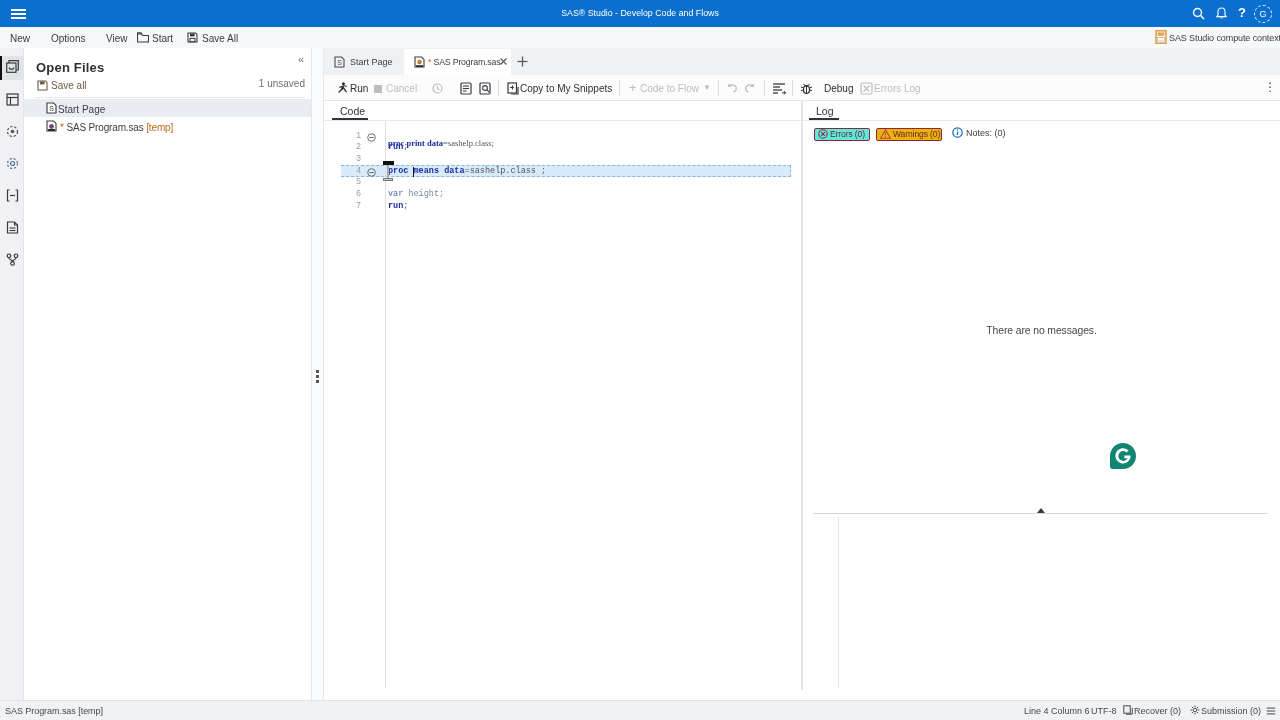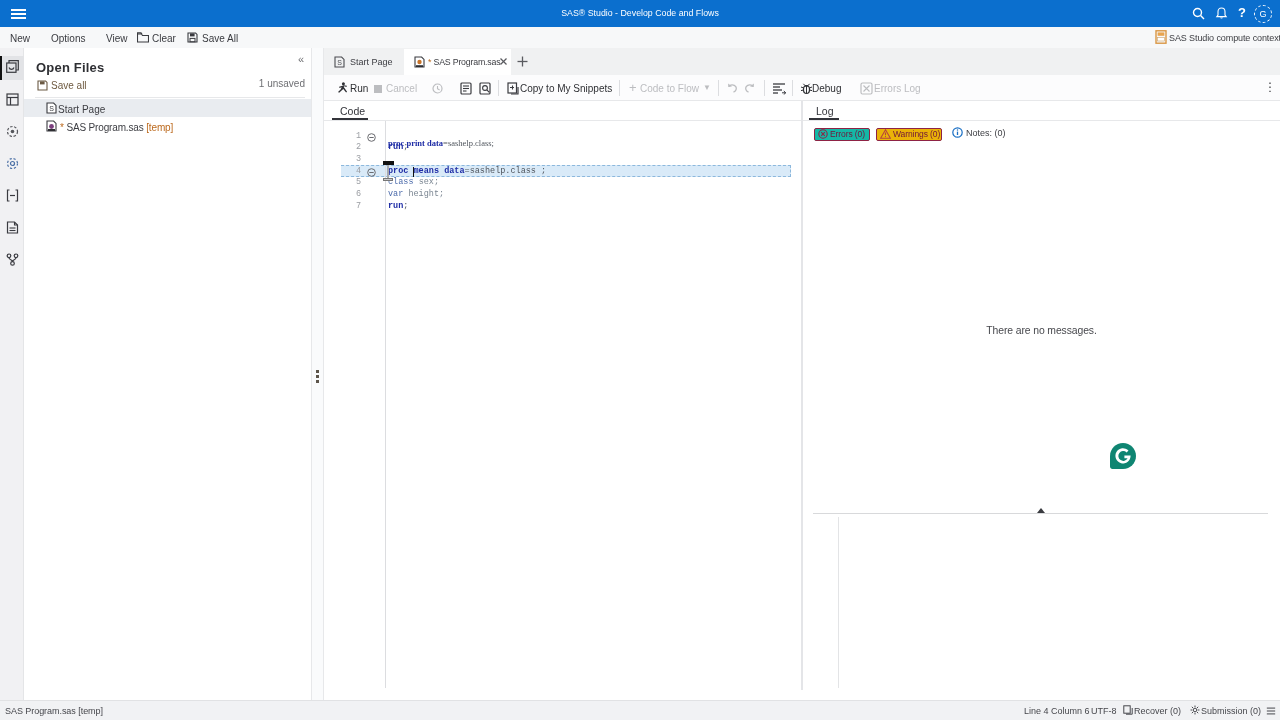--- a/index.html
+++ b/index.html
@@ -32,21 +32,21 @@
     <div class="abs" style="left:1254px;top:5px;width:16px;height:16px;border:1.2px dashed #fff;border-radius:50%;color:#fff;font-size:9px;line-height:16px;text-align:center;">G</div>
   </div>
 
   <div class="abs" style="left:0;top:27px;width:1280px;height:21px;background:#f7f8f9;">
     <div class="abs" style="left:10px;top:5.5px;font-size:10px;color:#3a3b40;">New</div>
     <div class="abs" style="left:51px;top:5.5px;font-size:10px;color:#3a3b40;">Options</div>
     <div class="abs" style="left:106px;top:5.5px;font-size:10px;color:#3a3b40;">View</div>
     <svg class="abs" style="left:137px;top:5px;" width="12" height="11" viewBox="0 0 12 11">
       <path d="M0.5 2 L0.5 10 L11.5 10 L11.5 3.5 L5.5 3.5 L4.5 2 Z M0.5 2 L0.5 0.8 L4 0.8 L5 2" fill="none" stroke="#3a3b40" stroke-width="1.1"></path>
     </svg>
-    <div class="abs" style="left:152px;top:5.5px;font-size:10px;color:#3a3b40;">Clear</div>
+    <div class="abs" style="left:152px;top:5.5px;font-size:10px;color:#3a3b40;">Start</div>
     <svg class="abs" style="left:187px;top:5px;" width="11" height="11" viewBox="0 0 11 11">
       <path d="M1 1 L8.6 1 L10 2.4 L10 10 L1 10 Z" fill="none" stroke="#3a3b40" stroke-width="1.1"></path>
       <rect x="3" y="1.4" width="4.6" height="3" fill="#3a3b40"></rect>
       <rect x="3" y="6.4" width="5" height="3.4" fill="none" stroke="#3a3b40" stroke-width="1"></rect>
     </svg>
     <div class="abs" style="left:202px;top:5.5px;font-size:10px;color:#3a3b40;">Save All</div>
 
     <svg class="abs" style="left:1155px;top:3px;" width="12" height="14" viewBox="0 0 12 14">
       <rect x="1" y="0.8" width="10" height="12.4" fill="none" stroke="#d99644" stroke-width="1.4"></rect>
       <rect x="2.6" y="2.4" width="6.8" height="3.4" fill="#e8a44f"></rect>
@@ -211,21 +211,21 @@
       <path d="M10 10.8 L13.6 10.8 M11.8 9 L13.8 10.8 L11.8 12.4" fill="none" stroke="#3a3b40" stroke-width="1"></path>
     </svg>
     <div class="abs" style="left:468px;top:5px;height:16px;border-left:1px solid #dcdde0;"></div>
 
     <svg class="abs" style="left:476px;top:6.5px;" width="13" height="13" viewBox="0 0 13 13">
       <ellipse cx="6.5" cy="7.5" rx="3" ry="4" fill="none" stroke="#2f3034" stroke-width="1.2"></ellipse>
       <path d="M4.6 4.6 a2.4 2.4 0 0 1 3.8 0" fill="none" stroke="#2f3034" stroke-width="1.2"></path>
       <line x1="6.5" y1="4" x2="6.5" y2="11" stroke="#2f3034" stroke-width="1"></line>
       <path d="M3.6 6 L1 5 M3.6 8 L1 8.6 M9.4 6 L12 5 M9.4 8 L12 8.6 M4.8 3.4 L3.4 1.8 M8.2 3.4 L9.6 1.8" stroke="#2f3034" stroke-width="1"></path>
     </svg>
-    <div class="abs" style="left:488px;top:8px;font-size:10px;color:#2f3034;">Debug</div>
+    <div class="abs" style="left:500px;top:8px;font-size:10px;color:#2f3034;">Debug</div>
 
     <svg class="abs" style="left:536px;top:6.5px;" width="13" height="13" viewBox="0 0 13 13">
       <rect x="1" y="1" width="11" height="11" rx="1.5" fill="none" stroke="#bcbdc0" stroke-width="1.2"></rect>
       <path d="M3.5 3.5 L9.5 9.5 M9.5 3.5 L3.5 9.5" stroke="#bcbdc0" stroke-width="1.1"></path>
     </svg>
     <div class="abs" style="left:550px;top:8px;font-size:10px;color:#bcbdc0;">Errors Log</div>
 
     <div class="abs" style="left:940px;top:5px;font-size:12px;color:#3a3b40;letter-spacing:0;">⋮</div>
   </div>
 
@@ -253,34 +253,33 @@
       <line x1="2.3" y1="4.5" x2="6.7" y2="4.5" stroke="#6a6b70" stroke-width="1"></line>
     </svg>
     <svg class="abs" style="left:43px;top:46.5px;" width="9" height="9" viewBox="0 0 9 9">
       <circle cx="4.5" cy="4.5" r="3.8" fill="none" stroke="#6a6b70" stroke-width="1"></circle>
       <line x1="2.3" y1="4.5" x2="6.7" y2="4.5" stroke="#6a6b70" stroke-width="1"></line>
     </svg>
 
     <div class="abs" style="left:64px;top:17px;width:400px;height:10px;white-space:pre;color:#50565e;font-family:Liberation Serif, serif;"><b style="color:#1f2da6;">proc print</b> <b style="color:#1f2da6;">data</b>=sashelp.class;</div>
     <div class="abs" style="left:64px;top:21.3px;width:400px;height:10px;white-space:pre;color:#50565e;"><b style="color:#1f2da6;">run</b>;</div>
     <div class="abs" style="left:64px;top:44.7px;width:400px;height:10px;white-space:pre;color:#50565e;"><b style="color:#1f2da6;text-align:right;">proc</b> <b style="color:#1f2da6;">means</b> <b style="color:#1f2da6;">data</b>=sashelp.class ;</div>
-    <div class="abs" style="left:64px;top:56.4px;width:400px;height:10px;white-space:pre;color:#50565e;"><span style="color:#4d6cab;">class</span> <span style="color:#7b8692;">sex;</span></div>
     <div class="abs" style="left:64px;top:68.1px;width:400px;height:10px;white-space:pre;color:#50565e;"><span style="color:#4d6cab;">var</span> <span style="color:#7b8692;">height;</span></div>
     <div class="abs" style="left:64px;top:79.8px;width:400px;height:10px;white-space:pre;color:#50565e;"><b style="color:#1f2da6;">run</b>;</div>
 
     <div class="abs" style="left:88.5px;top:45.5px;width:1.2px;height:10px;background:#111;"></div>
 
     <div class="abs" style="left:58.5px;top:39.5px;width:11px;height:4.5px;background:#111;"></div>
     <div class="abs" style="left:63px;top:44px;width:2px;height:12.5px;background:#a9abaf;"></div>
     <div class="abs" style="left:59px;top:56.5px;width:10px;height:3px;background:#cbccce;border:0.8px solid #777;box-sizing:border-box;"></div>
   </div>
 
   <div class="abs" style="left:803px;top:121px;width:477px;height:569px;background:#fff;">
 
-    <div class="abs" style="left:11px;top:7px;width:48px;height:11px;border:1.5px solid #8e2345;border-radius:2px;background:#14b8a6;font-size:8.5px;letter-spacing:-0.1px;color:#70173a;line-height:11px;padding:0 3px;white-space:nowrap;overflow:hidden;">
+    <div class="abs" style="left:11px;top:7px;width:48px;height:11px;border:1.5px solid #8e2345;border-radius:2px;background:#5eead4;font-size:8.5px;letter-spacing:-0.1px;color:#70173a;line-height:11px;padding:0 3px;white-space:nowrap;overflow:hidden;">
       <svg class="ico" style="margin:-1.5px 2px 0 0;" width="10" height="10" viewBox="0 0 10 10">
         <circle cx="5" cy="5" r="4.2" fill="none" stroke="#8e2345" stroke-width="1.1"></circle>
         <path d="M3.2 3.2 L6.8 6.8 M6.8 3.2 L3.2 6.8" stroke="#8e2345" stroke-width="1.1"></path>
       </svg>Errors (0)</div>
     <div class="abs" style="left:73px;top:7px;width:58px;height:11px;border:1.5px solid #8e2345;border-radius:2px;background:#eab308;font-size:8.5px;letter-spacing:-0.1px;color:#70173a;line-height:11px;padding:0 3px;white-space:nowrap;overflow:hidden;">
       <svg class="ico" style="margin:-1.5px 2px 0 0;" width="11" height="10" viewBox="0 0 11 10">
         <path d="M5.5 0.8 L10.4 9.2 L0.6 9.2 Z" fill="none" stroke="#b5433e" stroke-width="1.1"></path>
         <line x1="5.5" y1="3.4" x2="5.5" y2="6.2" stroke="#b5433e" stroke-width="1.1"></line>
         <circle cx="5.5" cy="7.6" r="0.6" fill="#b5433e"></circle>
       </svg>Warnings (0)</div>

